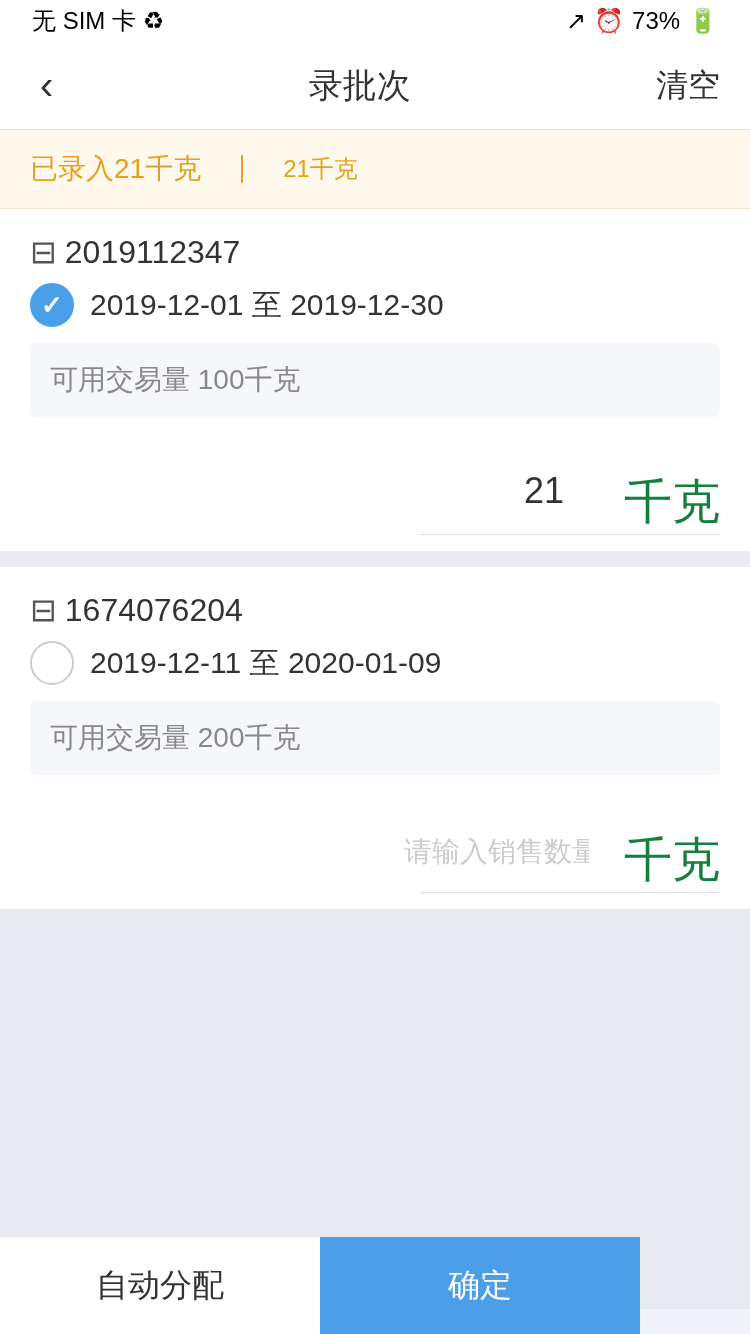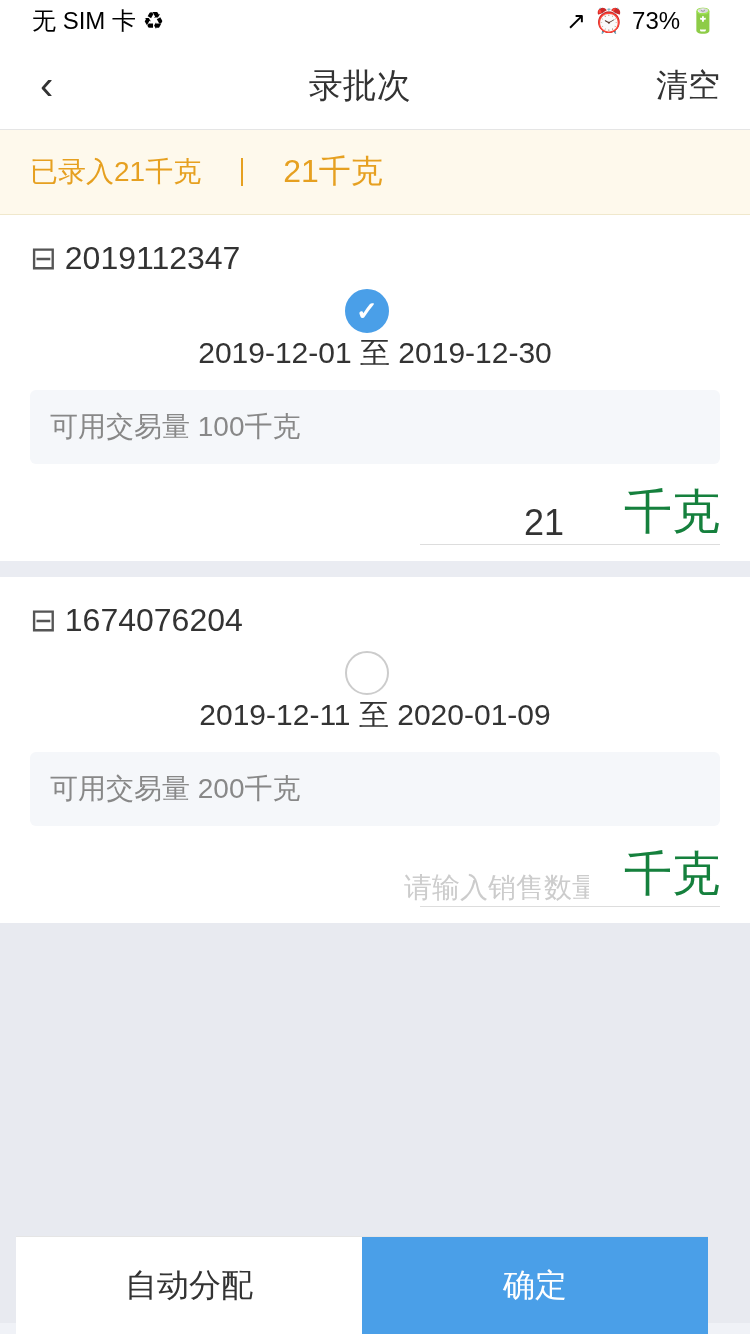--- a/index.html
+++ b/index.html
@@ -85,21 +85,21 @@
       font-size: 28px;
       color: #e6a020;
     }
     .summary-divider {
       width: 2px;
       height: 28px;
       background: #e6a020;
       margin: 0 24px;
     }
     .summary-value {
-      font-size: 32px;
+      font-size: 24px;
       color: #e6a020;
     }
 
     
     .batch-card {
       background: #fff;
       margin-bottom: 0;
       padding: 24px 30px 0 30px;
     }
 
@@ -116,21 +116,20 @@
     .batch-id {
       font-size: 32px;
       color: #333;
       font-weight: 400;
     }
 
     .batch-date-row {
       display: flex;
       align-items: center;
       margin-bottom: 16px;
-      flex-direction: column;
     }
     .radio-btn {
       width: 44px;
       height: 44px;
       border-radius: 50%;
       border: 2px solid #ccc;
       background: #fff;
       display: flex;
       align-items: center;
       justify-content: center;
@@ -209,22 +208,22 @@
     .bottom-area {
       background: #eaecf2;
       flex: 1;
       min-height: 400px;
     }
 
     
     .bottom-buttons {
       position: fixed;
       bottom: 0;
-      left: 16px;
-      width: 692px;
+      left: 0;
+      width: 640px;
       height: 98px;
       display: flex;
       background: #fff;
       border-top: 1px solid #e5e5e5;
     }
     .btn-auto {
       flex: 1;
       display: flex;
       align-items: center;
       justify-content: center;
@@ -250,23 +249,24 @@
 
     .quantity-wrapper {
       display: flex;
       flex-direction: column;
       align-items: flex-end;
       padding: 16px 30px;
       background: #fff;
     }
     .quantity-display {
       display: flex;
-      align-items: flex-end;
+      align-items: flex-start;
       justify-content: flex-end;
       width: 100%;
+      margin-top: 37px;
     }
   </style>
 </head>
 <body>
 
 <div class="status-bar">
   <div class="status-left">
     <span>无 SIM 卡 ♻</span>
   </div>
   <div class="status-right">

